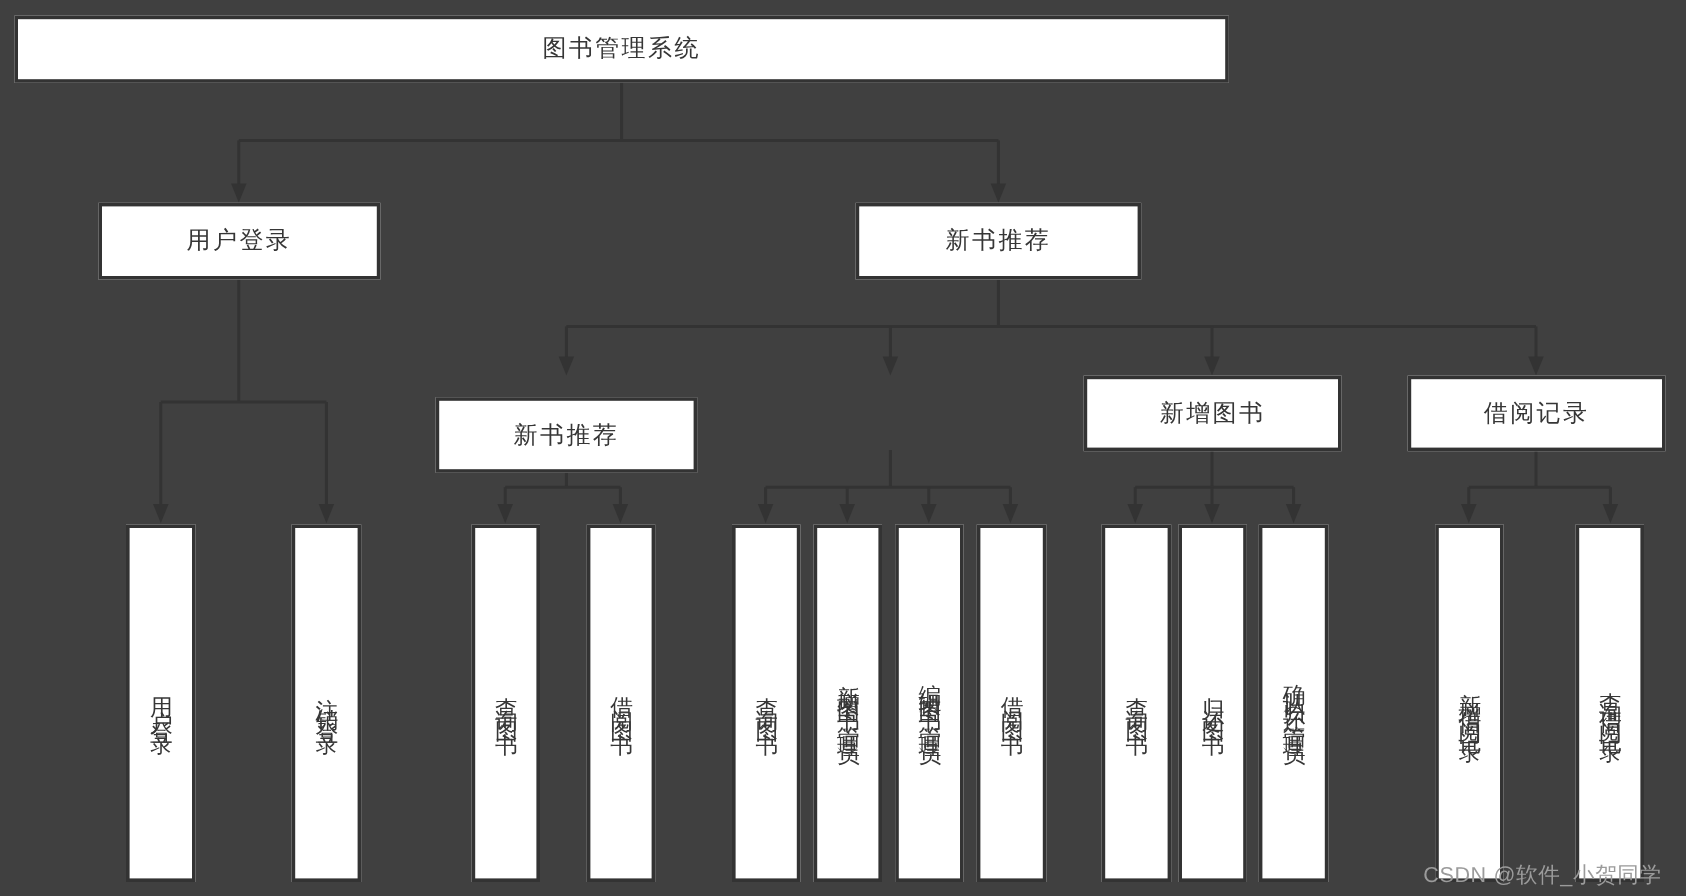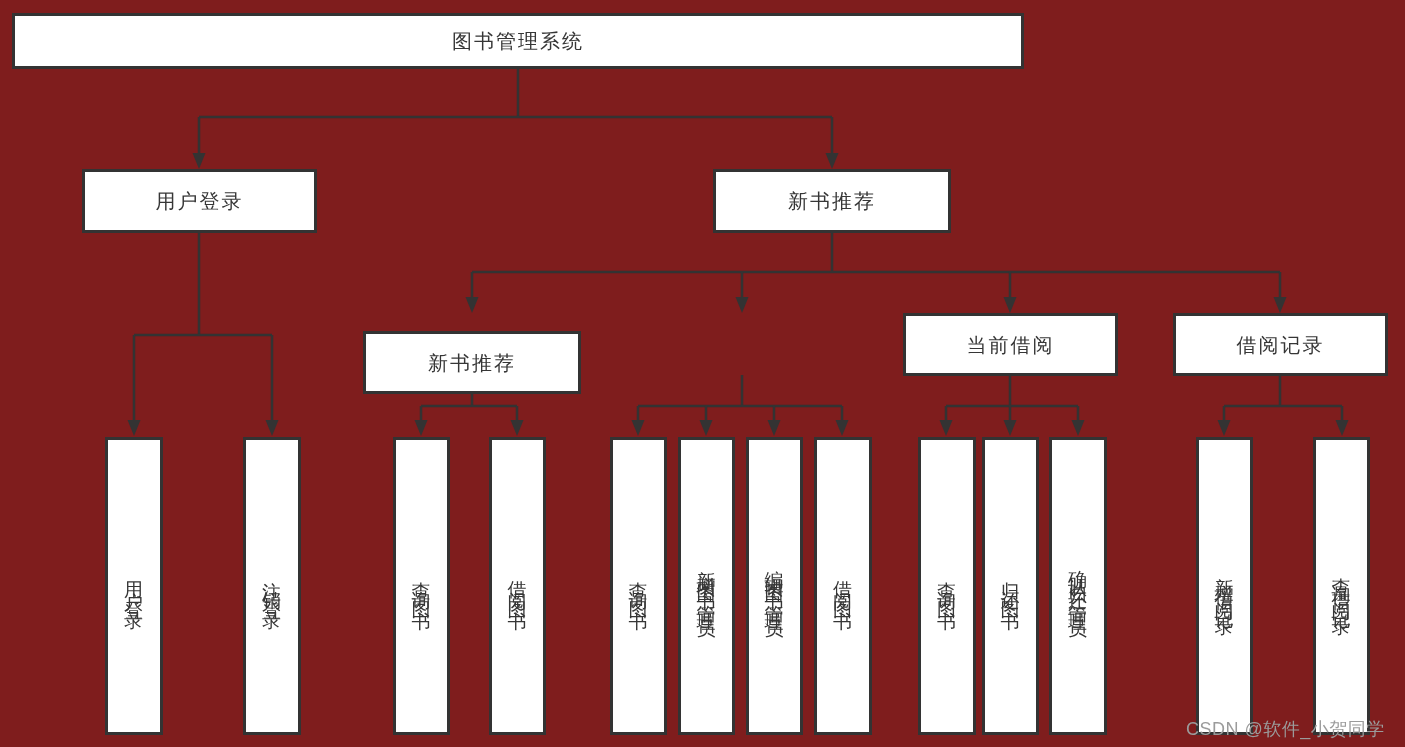--- a/index.html
+++ b/index.html
@@ -4,21 +4,21 @@
 <style>
   html, body {
     margin: 0;
     padding: 0;
     background: #ffffff;
   }
   #stage {
     position: relative;
     width: 1405px;
     height: 747px;
-    background: #7f1d1d;
+    background: #404040;
     overflow: hidden;
     font-family: "Liberation Sans", "DejaVu Sans", sans-serif;
   }
   #connector-layer {
     position: absolute;
     left: 0;
     top: 0;
     pointer-events: none;
   }
   .node {
@@ -152,21 +152,21 @@
       <polygon points="1335.5,420 1348.5,420 1342,436"></polygon>
     </g>
   </svg>
 
   <div class="node hbox root-box">图书管理系统</div>
 
   <div class="node hbox" id="n-user-login">用户登录</div>
   <div class="node hbox" id="n-book-mgmt">新书推荐</div>
 
   <div class="node hbox" id="n-new-book">新书推荐</div>
-  <div class="node hbox" id="n-cur-borrow">当前借阅</div>
+  <div class="node hbox" id="n-cur-borrow">新增图书</div>
   <div class="node hbox" id="n-borrow-rec">借阅记录</div>
 
   <div class="node vbox" id="l-ul-0">用户登录</div>
   <div class="node vbox" id="l-ul-1">注销登录</div>
 
   <div class="node vbox" id="l-nb-0">查询图书</div>
   <div class="node vbox" id="l-nb-1">借阅图书</div>
 
   <div class="node vbox" id="l-bb-0">查询图书</div>
   <div class="node vbox" id="l-bb-1">新增图书（管理员）</div>

